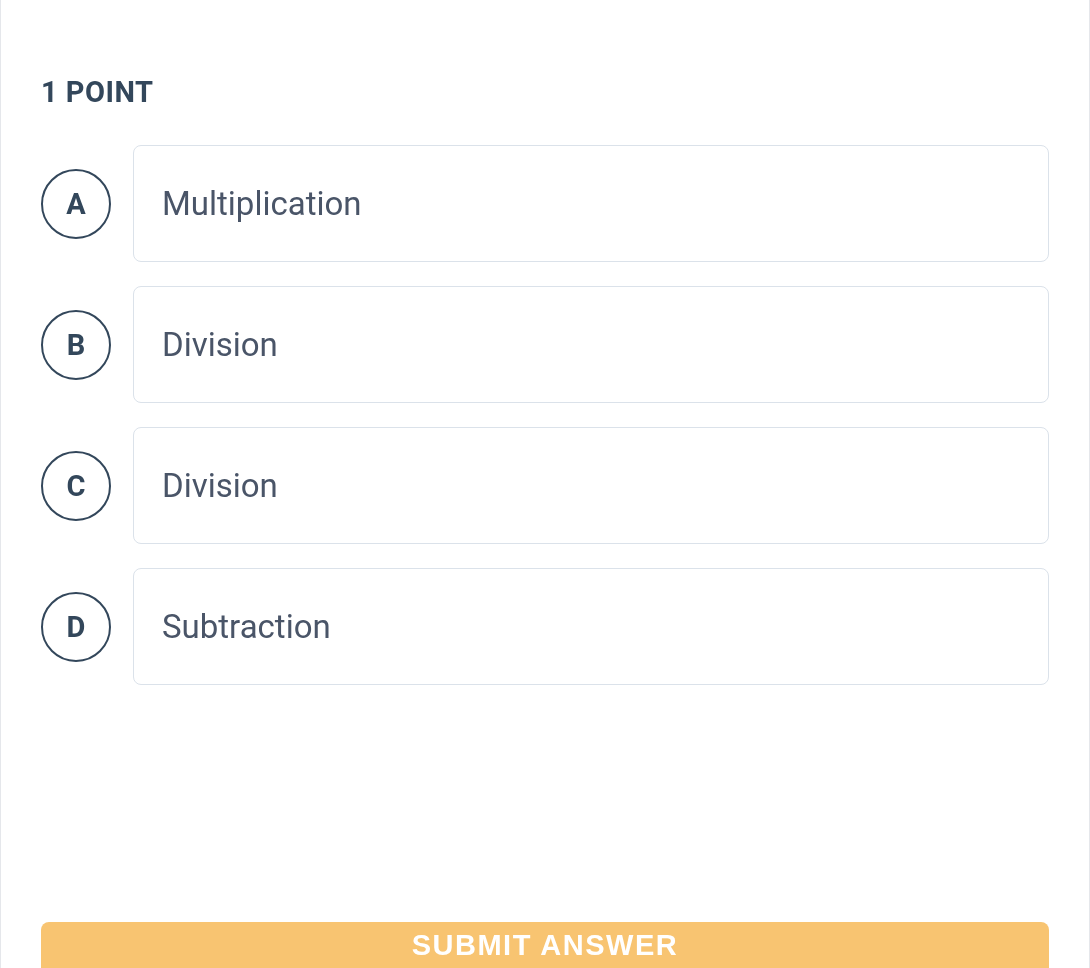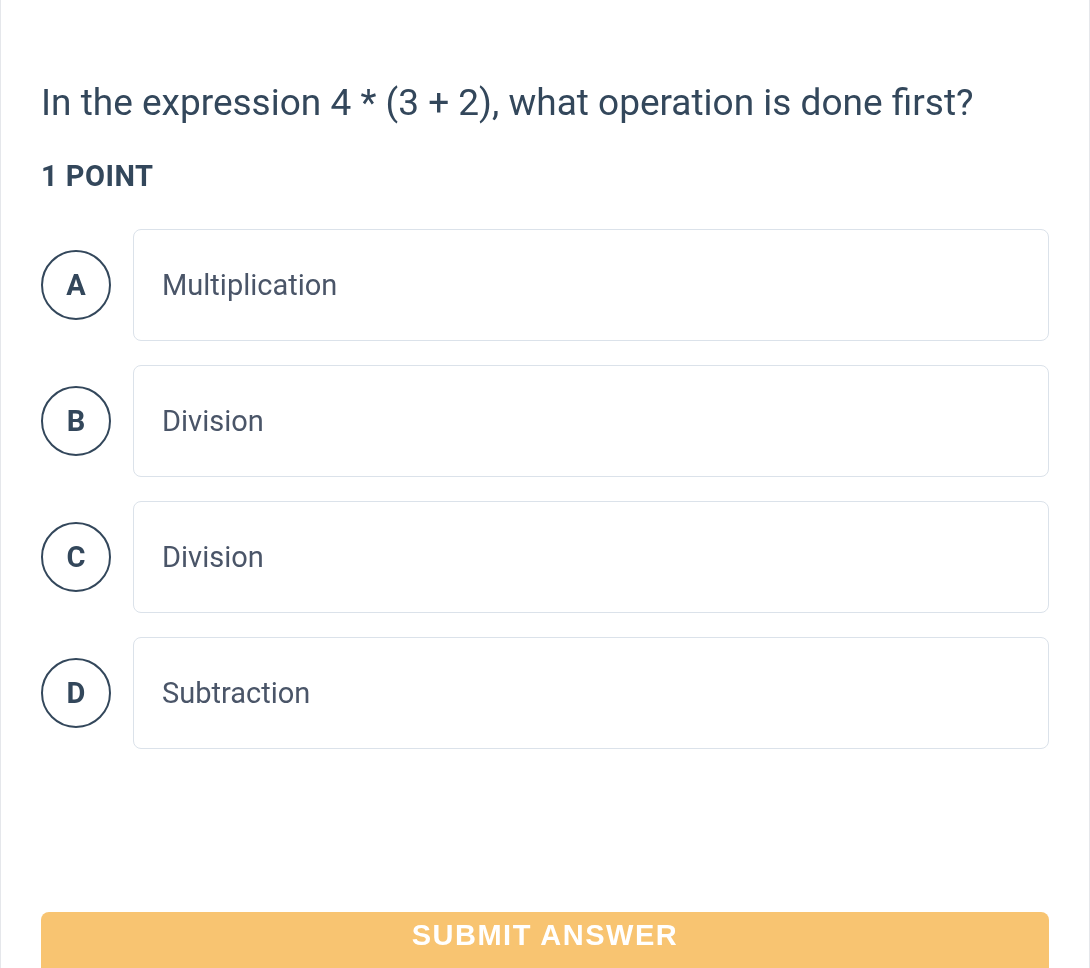--- a/index.html
+++ b/index.html
@@ -59,56 +59,55 @@
       color: #33475b;
       flex-shrink: 0;
       cursor: pointer;
       background: #fff;
     }
     .option-box {
       flex: 1;
       border: 1px solid #dbe2ea;
       border-radius: 8px;
       padding: 38px 28px;
-      font-size: 29px;
+      font-size: 33px;
       color: #4a5568;
       cursor: pointer;
       background: #fff;
     }
     .submit-area {
       position: absolute;
       left: 40px;
       right: 40px;
       bottom: 0;
     }
     .submit-btn {
       width: 100%;
       background: #f8c471;
       border: none;
       border-radius: 8px 8px 0 0;
       color: #fff;
       font-size: 29px;
       font-weight: 700;
       letter-spacing: 1.5px;
       padding-top: 40px;
-      padding-bottom: 16px;
+      padding-bottom: 6px;
       cursor: pointer;
       text-align: center;
       height: 44px;
       overflow: hidden;
       display: flex;
       align-items: flex-end;
       justify-content: center;
     }
   </style>
 </head>
 <body>
 
 <div class="container">
-  <div class="question-text">In the expression 4 * (3 + 2), what operation is done first?</div>
   <div class="point-label">1 POINT</div>
 
   <div class="options">
     <div class="option-row">
       <div class="option-circle">A</div>
       <div class="option-box">Multiplication</div>
     </div>
     <div class="option-row">
       <div class="option-circle">B</div>
       <div class="option-box">Division</div>

